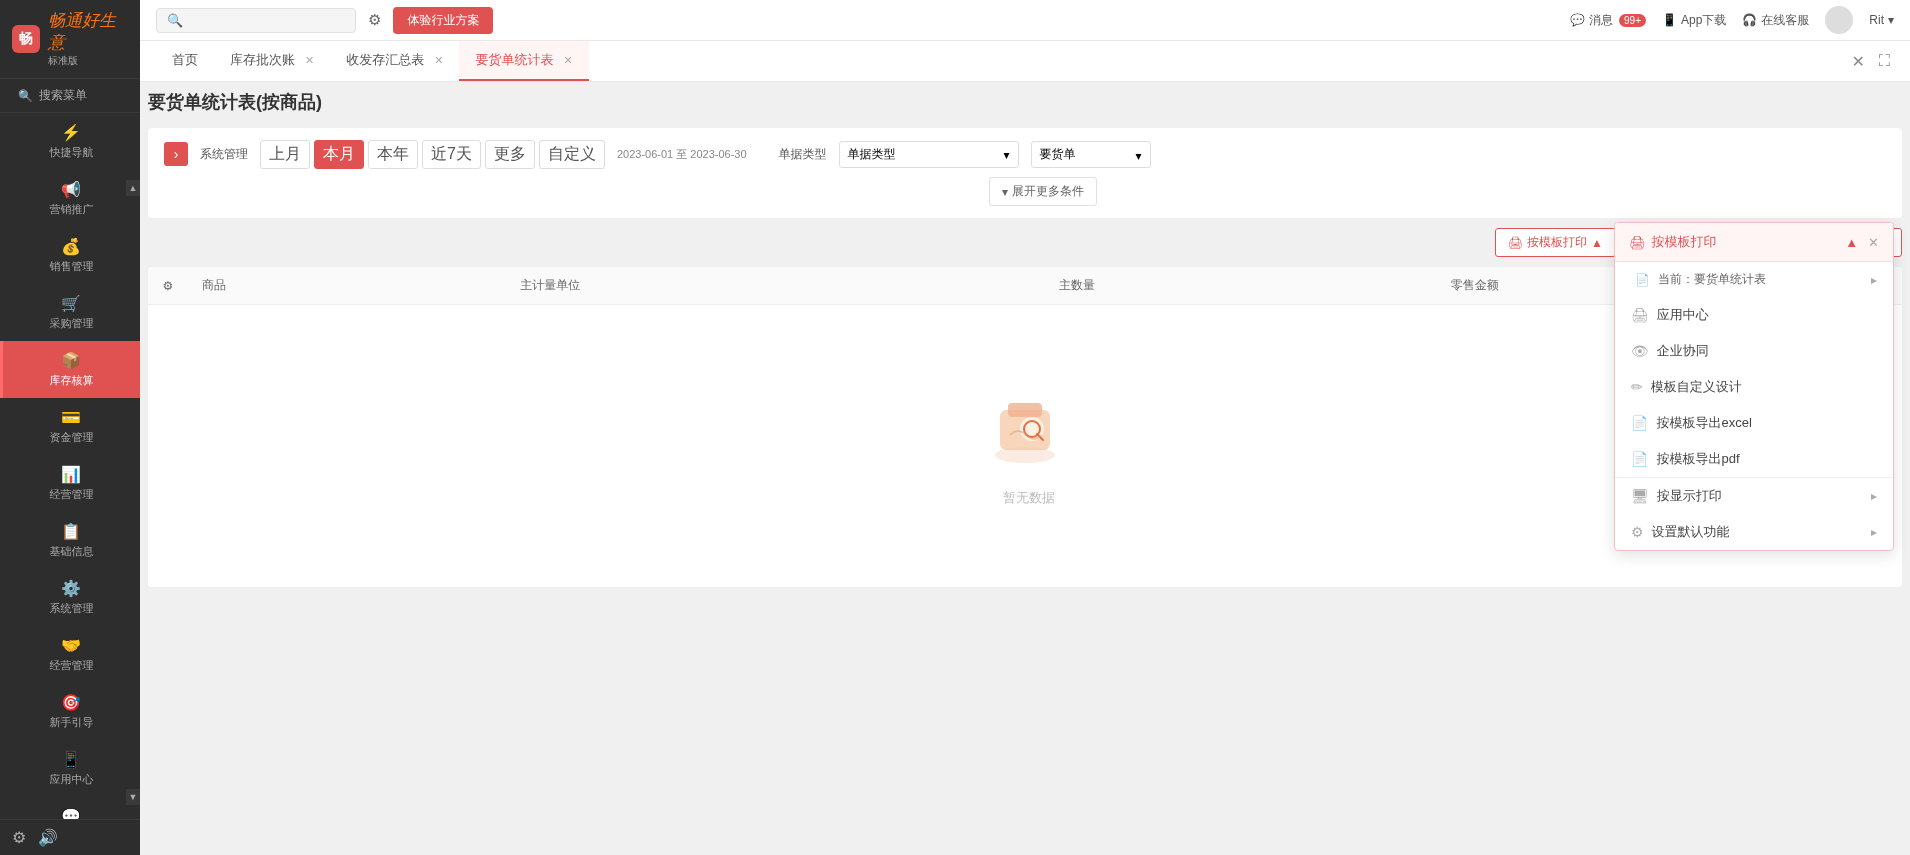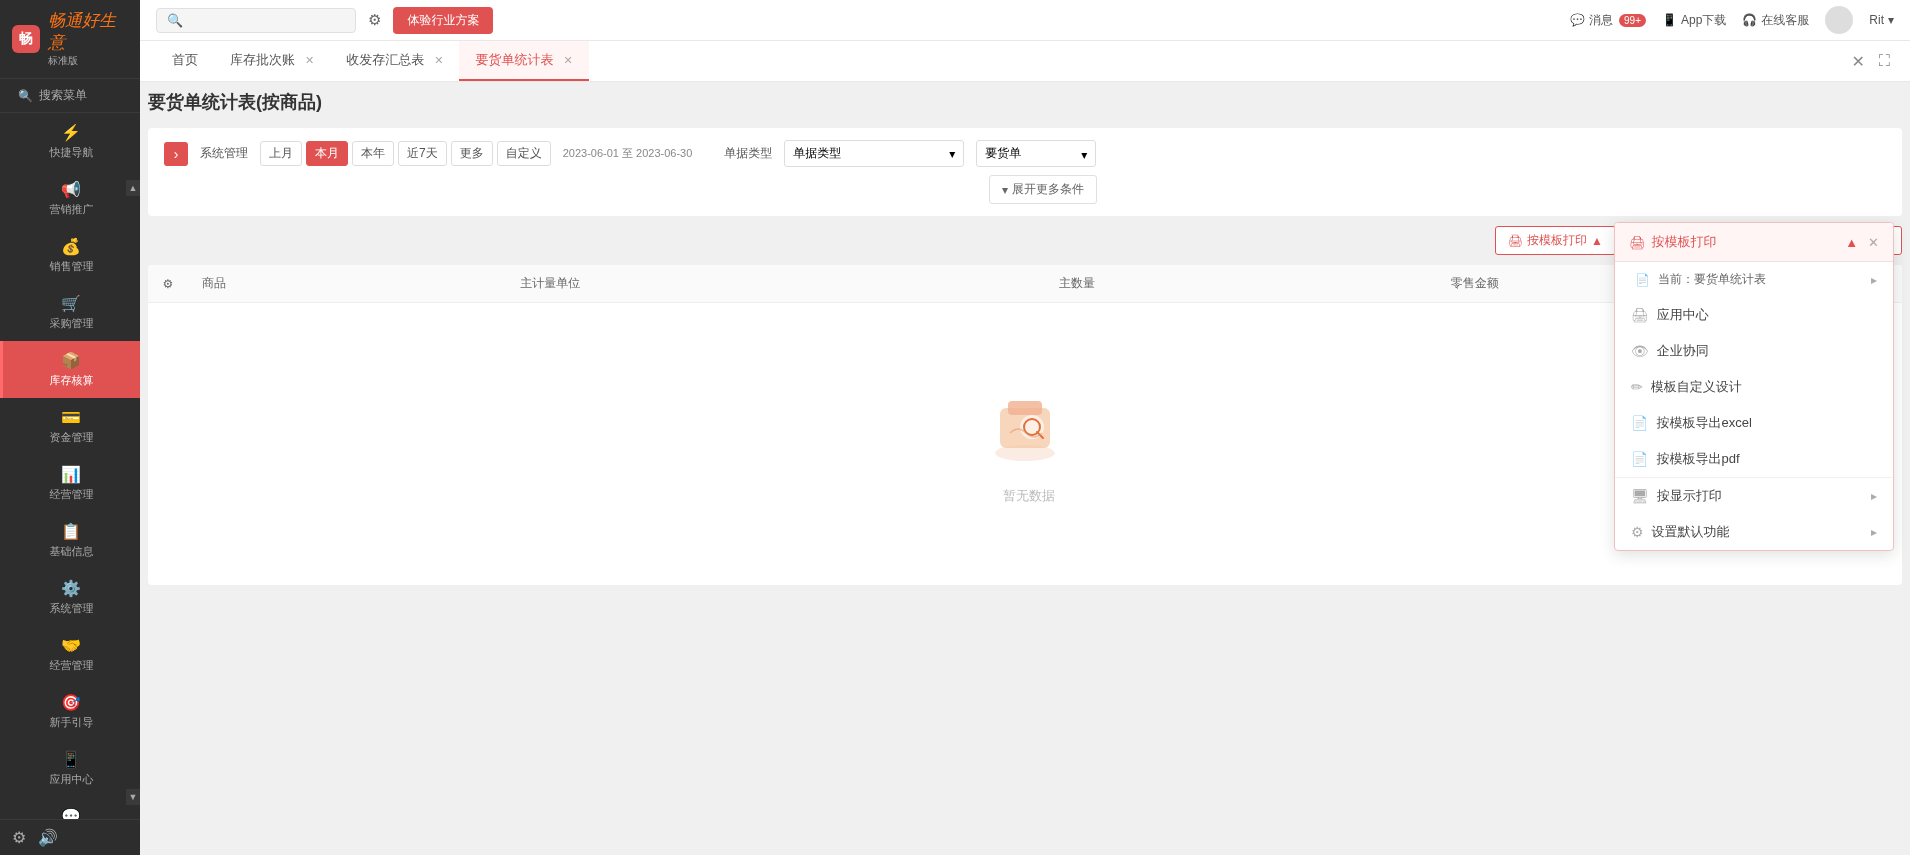--- a/index.html
+++ b/index.html
@@ -166,21 +166,21 @@
       width: 24px; height: 24px;
       cursor: pointer; font-size: 14px;
       display: flex; align-items: center; justify-content: center;
       flex-shrink: 0; margin-top: 2px;
     }
     .filter-fields { flex: 1; display: flex; flex-direction: column; gap: 8px; }
     .filter-row { display: flex; align-items: center; gap: 12px; flex-wrap: wrap; }
     .filter-label { font-size: 12px; color: #555; white-space: nowrap; }
     .date-btns { display: flex; gap: 4px; align-items: center; }
     .date-btn {
-      font-size: 12px; padding: 3px 8px;
+      font-size: 16px; padding: 3px 8px;
       border: 1px solid #ddd; border-radius: 3px;
       background: #fff; cursor: pointer; color: #555;
     }
     .date-btn.active { background: #e05252; color: #fff; border-color: #e05252; }
     .date-range { font-size: 11px; color: #888; }
     .filter-select {
       display: flex; align-items: center;
       border: 1px solid #ddd; border-radius: 3px;
       padding: 4px 8px; background: #fff;
       font-size: 12px; cursor: pointer; min-width: 120px;

